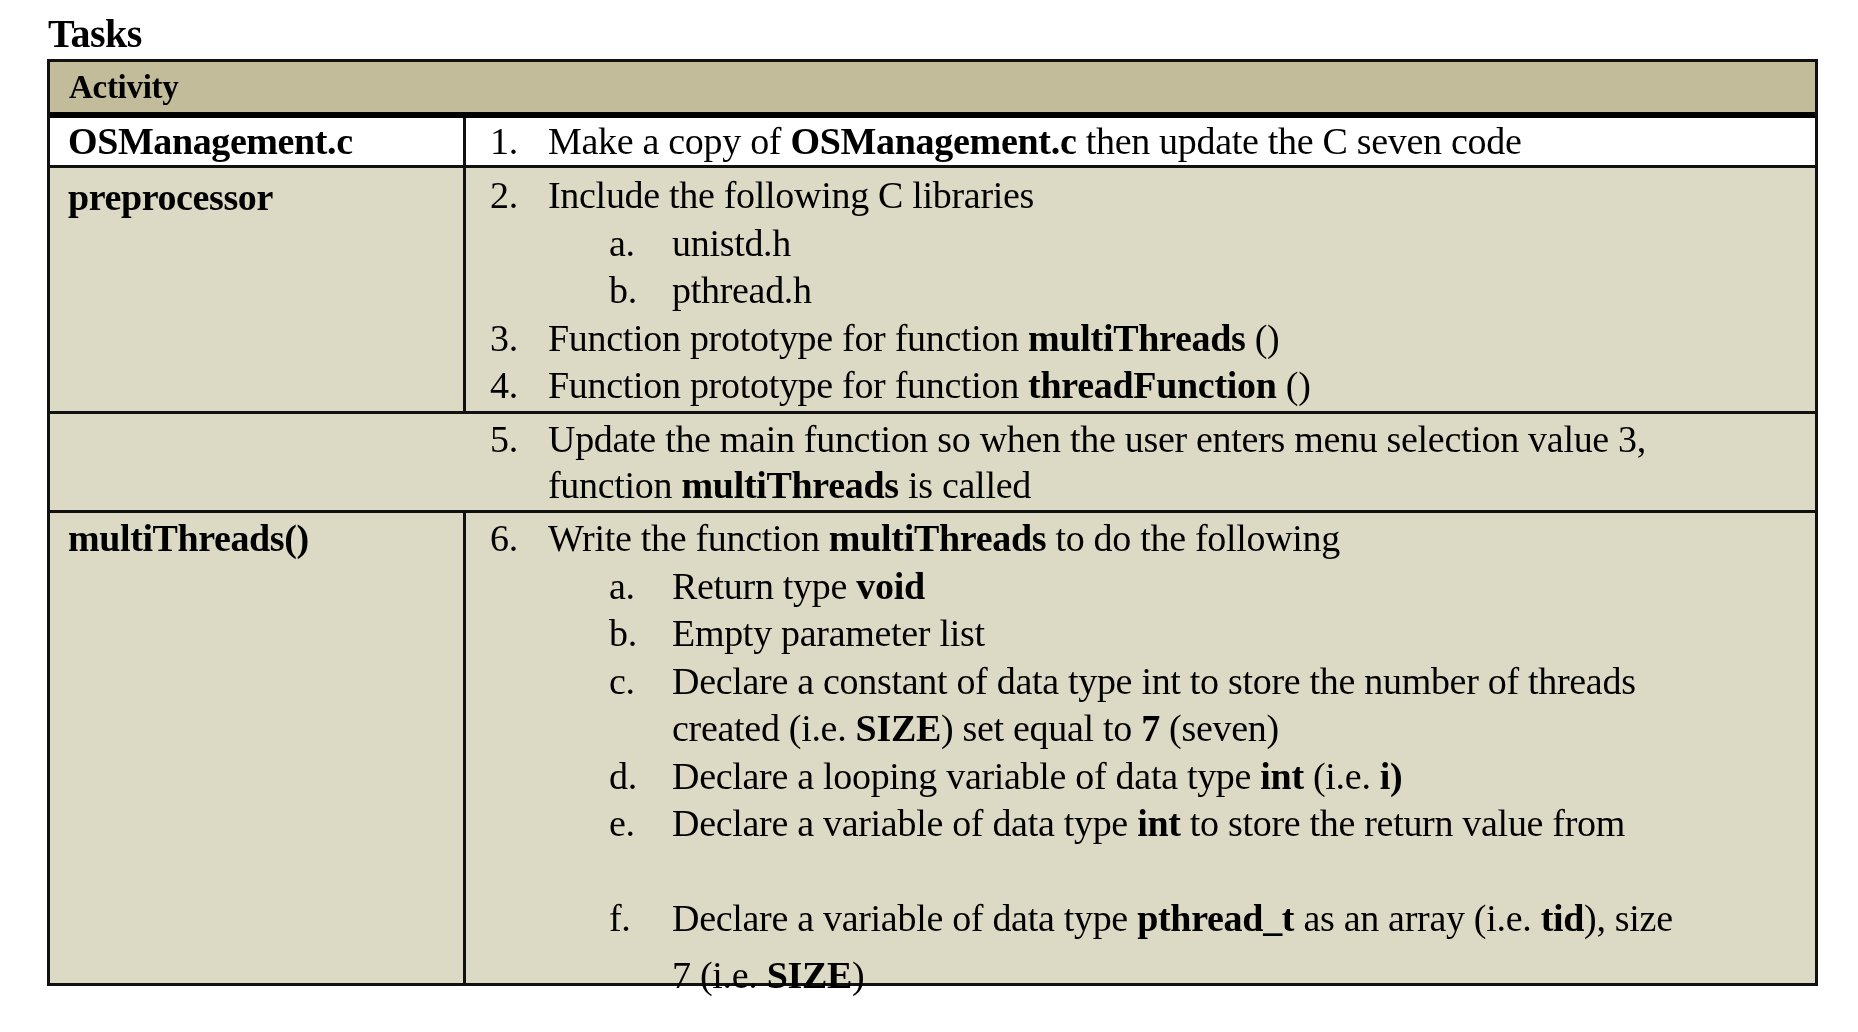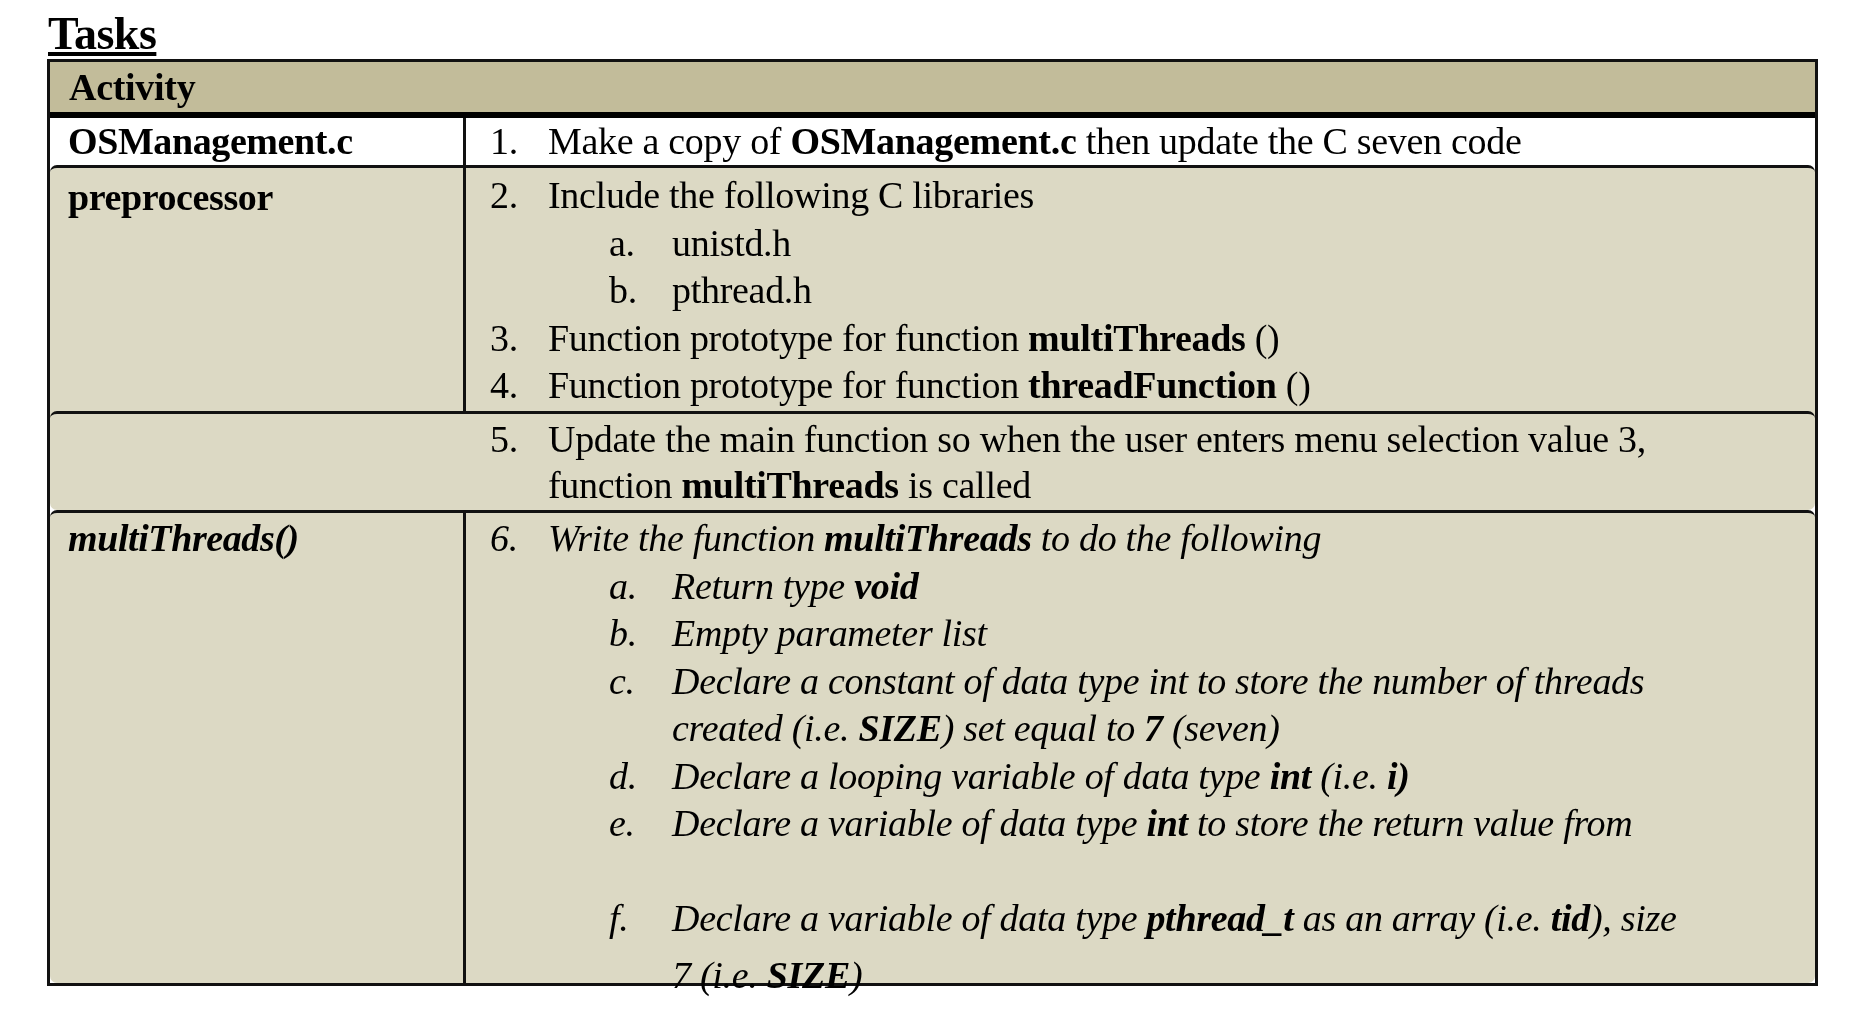--- a/index.html
+++ b/index.html
@@ -3,38 +3,37 @@
 <meta charset="utf-8">
 <style>
   html, body { margin: 0; padding: 0; background: #ffffff; }
   body {
     width: 1858px; height: 1032px; position: relative; overflow: hidden;
     font-family: "Liberation Serif", "DejaVu Serif", serif;
     color: #000;
   }
   .title {
     position: absolute; left: 48px; top: 10px;
-    font-size: 46px; font-weight: bold; line-height: 48px; letter-spacing: -0.5px; text-decoration: underline;
+    font-size: 40px; font-weight: bold; line-height: 48px; letter-spacing: -0.5px;
   }
   .tbl {
     position: absolute; left: 47px; top: 59px; width: 1771px; height: 927px;
     box-sizing: border-box; border: 3px solid #111;
   }
   .hdr {
     position: absolute; left: 0; top: 0; right: 0; height: 50px;
     background: #c2bc9a; border-bottom: 6px solid #000;
   }
   .hdr span {
     position: absolute; left: 19px; top: 0px;
-    font-size: 38px; font-weight: bold; line-height: 50px; letter-spacing: -0.3px;
+    font-size: 33px; font-weight: bold; line-height: 50px; letter-spacing: -0.3px;
   }
   .row {
     position: absolute; left: 0; right: 0; box-sizing: border-box;
     background: #dcd9c4;
-    border-radius: 7px;
   }
   .row + .row, .row.bt { border-top: 3px solid #111; }
   .row.white { background: #ffffff; }
   .c1 {
     position: absolute; left: 0; top: 0; bottom: 0; width: 416px;
     border-right: 3px solid #111; box-sizing: border-box;
   }
   .c1 span {
     position: absolute; left: 18px; top: 0;
     font-size: 38px; font-weight: bold; line-height: 47.5px; letter-spacing: -0.4px;
@@ -79,21 +78,21 @@
       </div>
   </div>
 
   <div class="row bt" style="top:349px;height:99px;">
     <div class="c2">
         <div class="line" style="top: 2px; left: 82px;"><span class="num" style="left: -58px;">5.</span><span>Update the main function so when the user enters menu selection value 3,</span></div>
         <div class="line" style="top: 48px; left: 82px;"><span>function </span><span class="b">multiThreads</span><span> is called</span></div>
       </div>
   </div>
 
-  <div class="row bt" style="top:448px;bottom:0;font-style:italic;">
+  <div class="row bt" style="top:448px;bottom:0;">
     <div class="c1">
         <span style="top:2px;">multiThreads()</span>
       </div>
     <div class="c2">
         <div class="line" style="top: 2px; left: 82px;"><span class="num" style="left: -58px;">6.</span><span>Write the function </span><span class="b">multiThreads</span><span> to do the following</span></div>
         <div class="line" style="top: 49.5px; left: 206px;"><span class="num" style="left: -63px;">a.</span><span>Return type </span><span class="b">void</span></div>
         <div class="line" style="top: 97px; left: 206px;"><span class="num" style="left: -63px;">b.</span><span>Empty parameter list</span></div>
         <div class="line" style="top: 144.5px; left: 206px;"><span class="num" style="left: -63px;">c.</span><span>Declare a constant of data type int to store the number of threads</span></div>
         <div class="line" style="top: 192px; left: 206px;"><span>created (i.e. </span><span class="b">SIZE</span><span>) set equal to </span><span class="b">7</span><span> (seven)</span></div>
         <div class="line" style="top: 239.5px; left: 206px;"><span class="num" style="left: -63px;">d.</span><span>Declare a looping variable of data type </span><span class="b">int</span><span> (i.e. </span><span class="b">i)</span></div>

